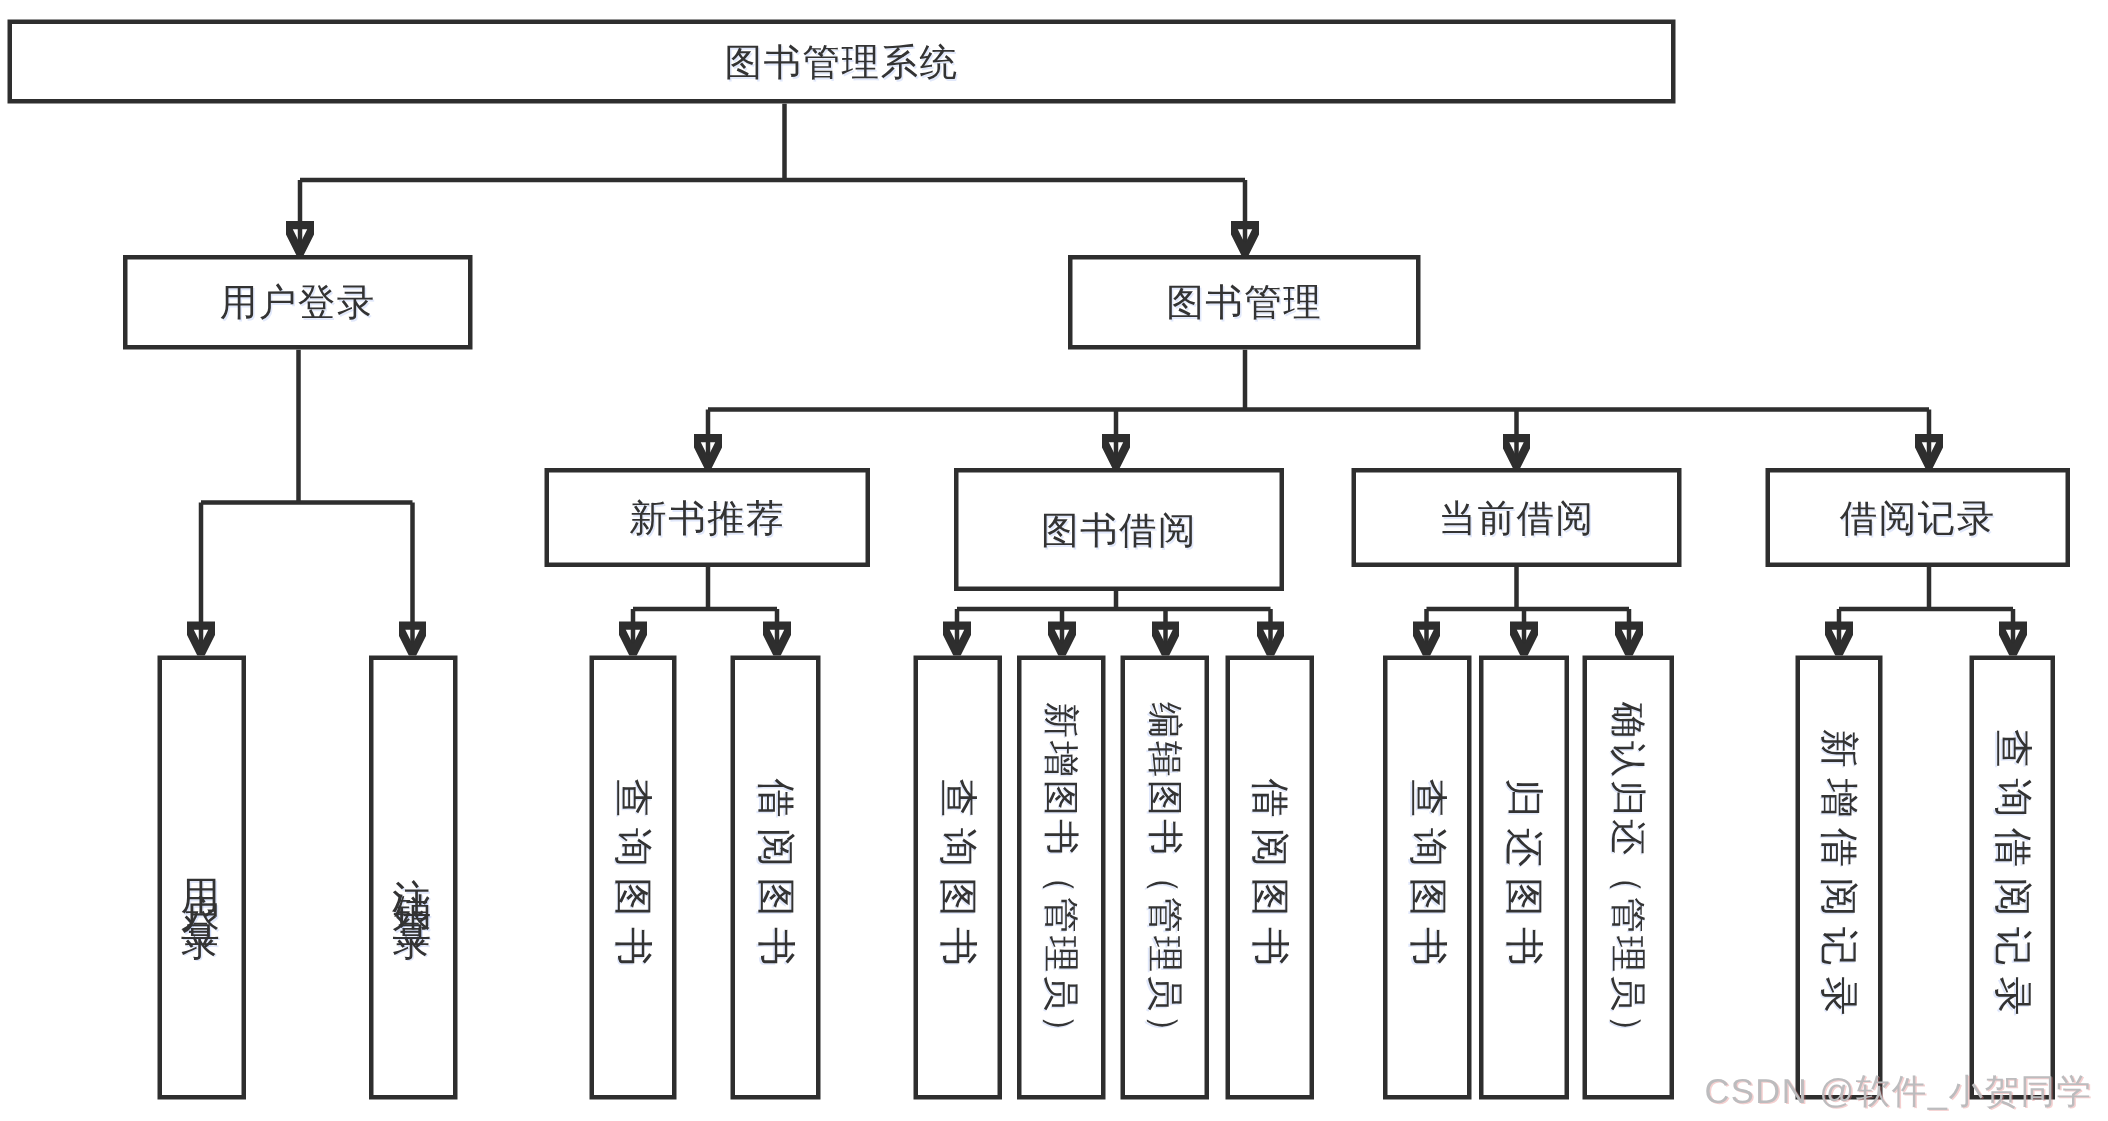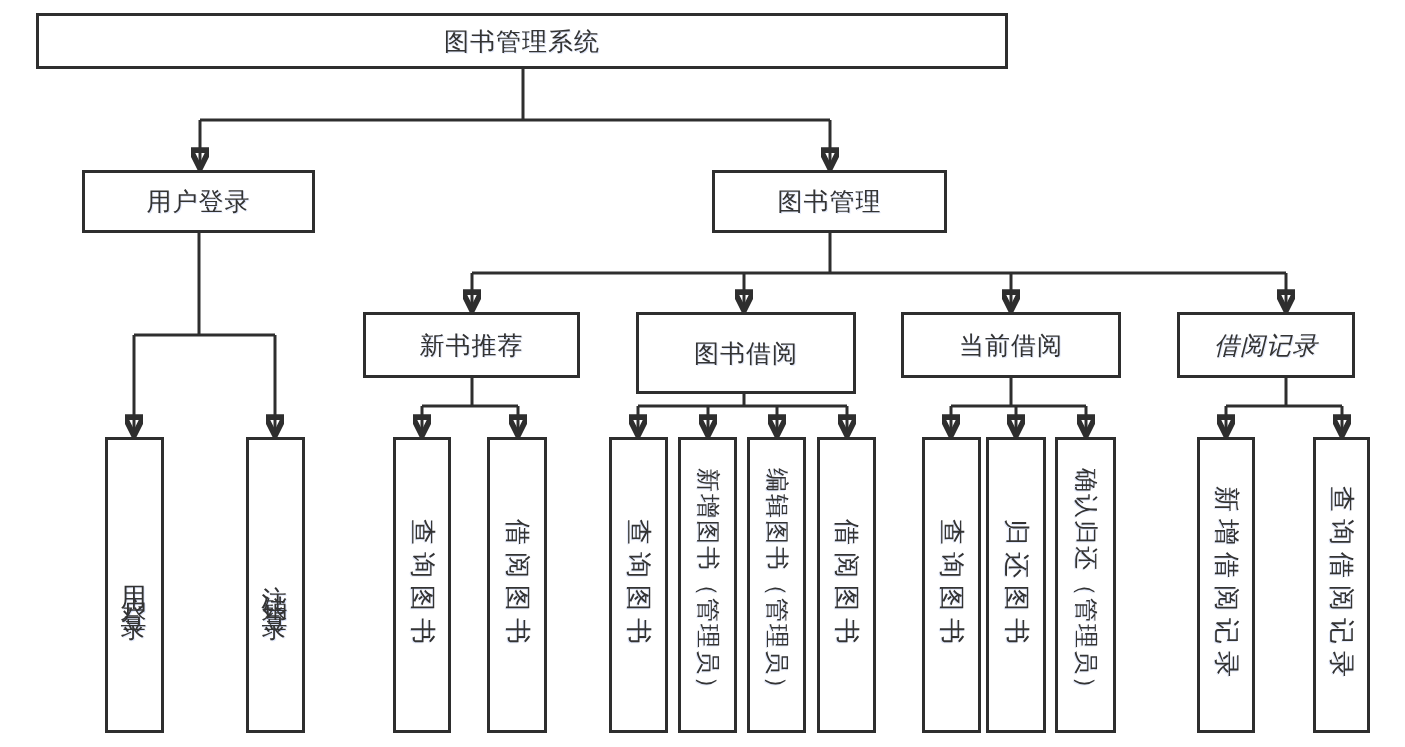--- a/index.html
+++ b/index.html
@@ -117,29 +117,29 @@
       <line x1="1086" y1="406" x2="1086" y2="432" marker-end="url(#arrowhead)"></line>
     </g>
 
     <g>
       <path d="M1286 378 V407.5 M1226 406 H1342"></path>
       <line x1="1226" y1="406" x2="1226" y2="432" marker-end="url(#arrowhead)"></line>
       <line x1="1342" y1="406" x2="1342" y2="432" marker-end="url(#arrowhead)"></line>
     </g>
   </svg>
 
-  <div class="box h-label" style="left:36px; top:13px; width:972px; height:56px;">图书管理系统</div>
+  <div class="box h-label" style="left:5px; top:13px; width:1112px; height:56px;">图书管理系统</div>
 
   <div class="box h-label" style="left:82px; top:170px; width:233px; height:63px;">用户登录</div>
   <div class="box h-label" style="left:712px; top:170px; width:235px; height:63px;">图书管理</div>
 
   <div class="box h-label" style="left:363px; top:312px; width:217px; height:66px;">新书推荐</div>
   <div class="box h-label" style="left:636px; top:312px; width:220px; height:82px;">图书借阅</div>
   <div class="box h-label" style="left:901px; top:312px; width:220px; height:66px;text-align:center;">当前借阅</div>
-  <div class="box h-label" style="left:1177px; top:312px; width:178px; height:66px;font-style:italic;">借阅记录</div>
+  <div class="box h-label" style="left:1177px; top:312px; width:203px; height:66px;">借阅记录</div>
 
   <div class="box v-label v-upright" style="left:105px; top:437px; width:59px; height:296px;">
     <span>用户登录</span>
   </div>
   <div class="box v-label v-upright" style="left:246px; top:437px; width:59px; height:296px;">
     <span>注销登录</span>
   </div>
 
   <div class="box v-label v-side" style="left:393px; top:437px; width:58px; height:296px;">
     <span>查询图书</span>
@@ -171,14 +171,15 @@
     <span>确认归还（管理员）</span>
   </div>
 
   <div class="box v-label v-side" style="left:1197px; top:437px; width:58px; height:296px;">
     <span>新增借阅记录</span>
   </div>
   <div class="box v-label v-side" style="left:1313px; top:437px; width:57px; height:296px;">
     <span>查询借阅记录</span>
   </div>
 
+  <div class="watermark">CSDN @软件_小贺同学</div>
 
 </div>
 
 </body></html>

